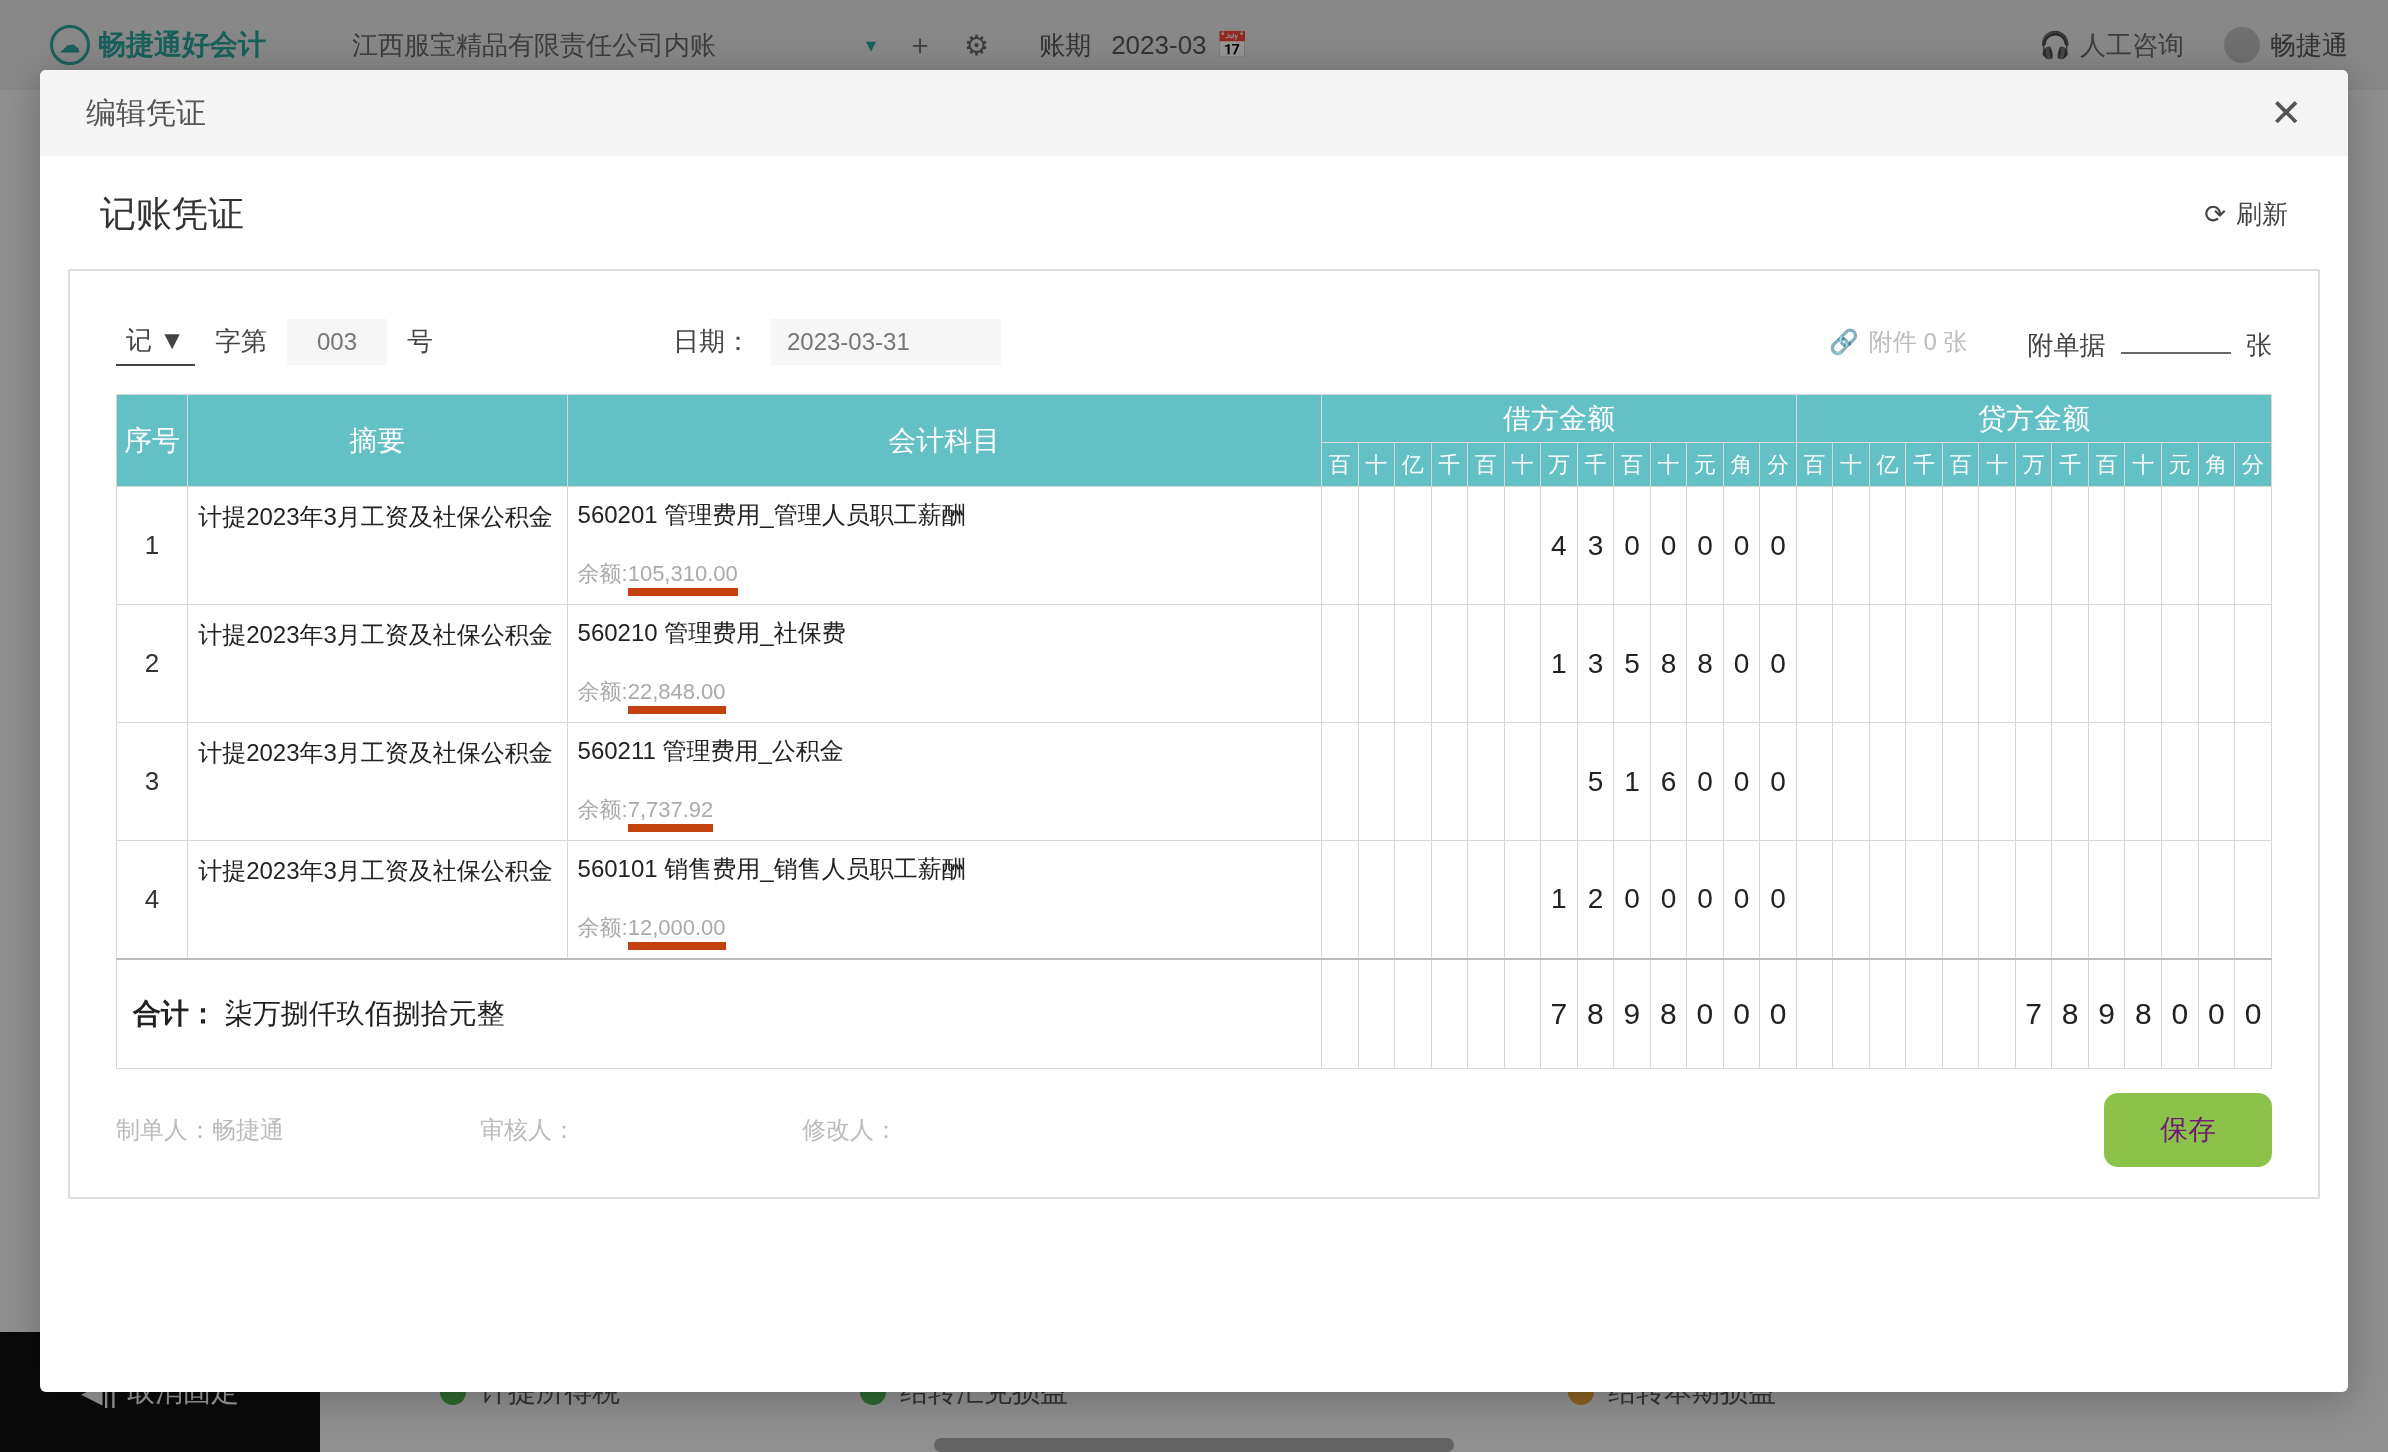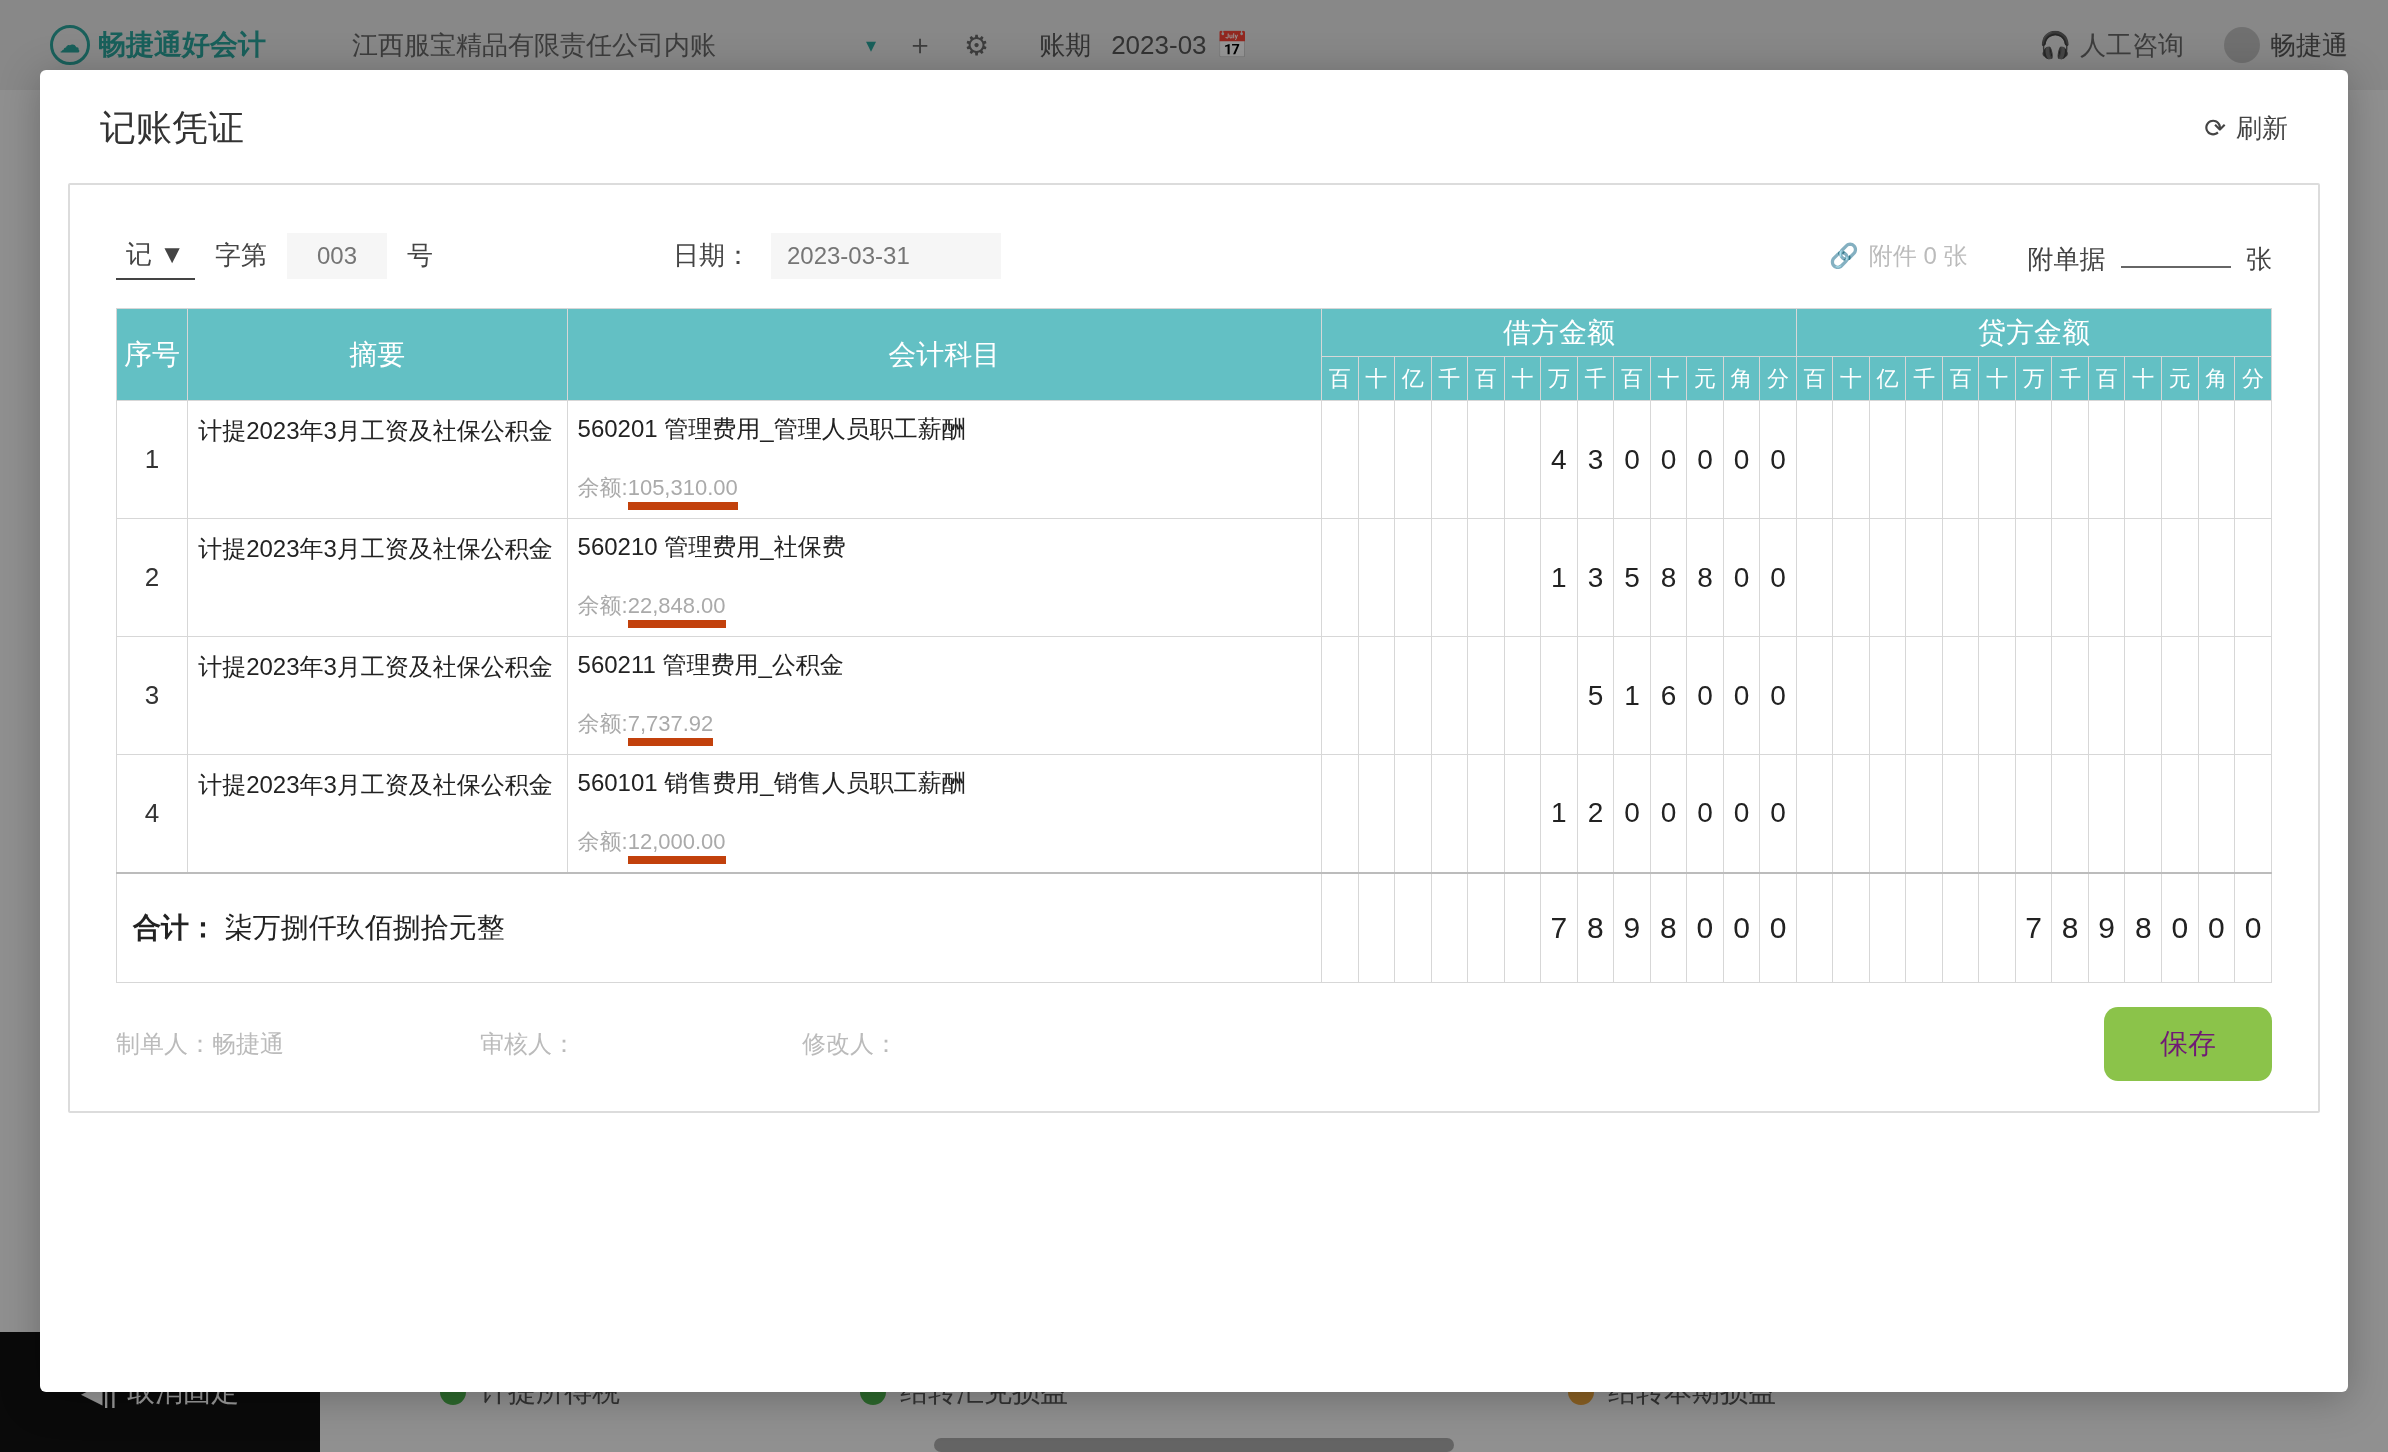--- a/index.html
+++ b/index.html
@@ -192,20 +192,24 @@
     <span>结转汇兑损益</span>
   </div>
   <div class="card card3">
     <span class="pill orange"></span>
     <span>结转本期损益</span>
   </div>
 </div>
 
 <div class="overlay"></div>
 <div class="modal">
+  <div class="modal-header">
+    <span>编辑凭证</span>
+    <span class="close">✕</span>
+  </div>
   <div class="modal-body">
     <div class="voucher-title-row">
       <span class="voucher-title">记账凭证</span>
       <span class="refresh">
         <span>⟳</span>
         <span>刷新</span>
       </span>
     </div>
 
     <div class="voucher-frame">

